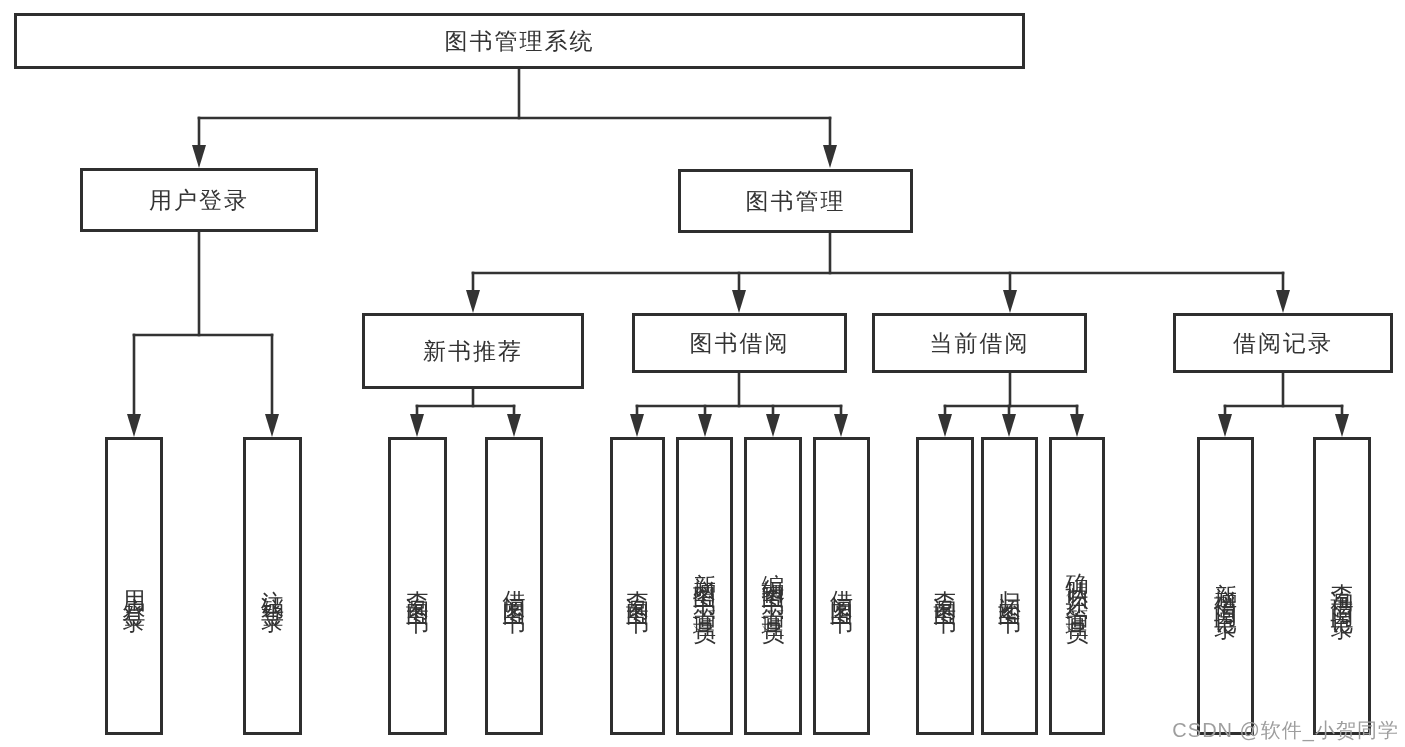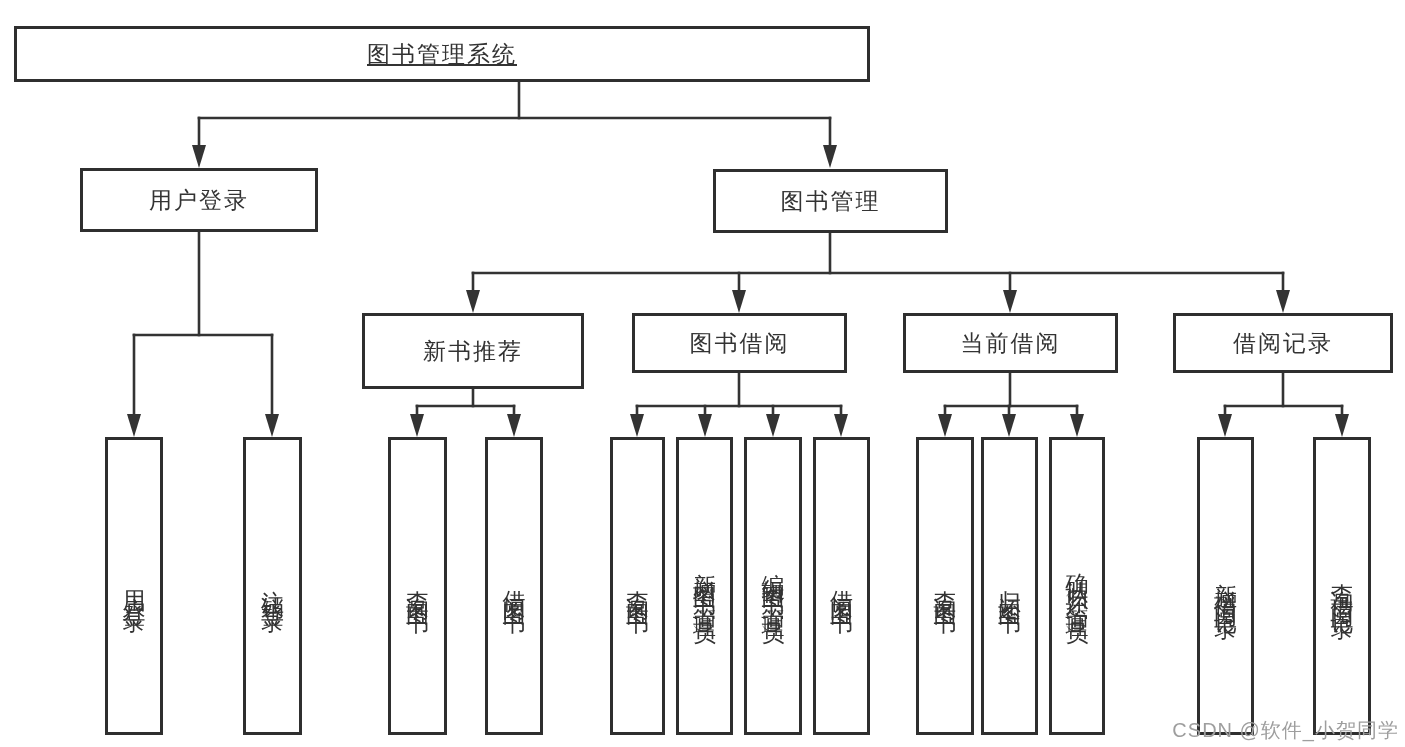--- a/index.html
+++ b/index.html
@@ -108,38 +108,38 @@
     <polygon class="ah" points="1070,414 1084,414 1077,437"></polygon>
 
     <line class="cl" x1="1283" y1="373" x2="1283" y2="406"></line>
     <line class="cl" x1="1225" y1="406" x2="1342" y2="406"></line>
     <line class="cl" x1="1225" y1="406" x2="1225" y2="420"></line>
     <polygon class="ah" points="1218,414 1232,414 1225,437"></polygon>
     <line class="cl" x1="1342" y1="406" x2="1342" y2="420"></line>
     <polygon class="ah" points="1335,414 1349,414 1342,437"></polygon>
   </svg>
 
-  <div class="box hbox" style="left:14px;top:26px;width:856px;height:56px;text-decoration:underline;">
+  <div class="box hbox" style="left:14px;top:13px;width:1011px;height:56px;">
     <span class="label">图书管理系统</span>
   </div>
 
   <div class="box hbox" style="left:80px;top:168px;width:238px;height:64px;">
     <span class="label">用户登录</span>
   </div>
-  <div class="box hbox" style="left:713px;top:169px;width:235px;height:64px;text-align:center;">
+  <div class="box hbox" style="left:678px;top:169px;width:235px;height:64px;text-align:center;">
     <span class="label">图书管理</span>
   </div>
 
   <div class="box hbox" style="left:362px;top:313px;width:222px;height:76px;">
     <span class="label">新书推荐</span>
   </div>
   <div class="box hbox" style="left:632px;top:313px;width:215px;height:60px;">
     <span class="label">图书借阅</span>
   </div>
-  <div class="box hbox" style="left:903px;top:313px;width:215px;height:60px;">
+  <div class="box hbox" style="left:872px;top:313px;width:215px;height:60px;">
     <span class="label">当前借阅</span>
   </div>
   <div class="box hbox" style="left:1173px;top:313px;width:220px;height:60px;font-family:Liberation Mono, monospace;">
     <span class="label">借阅记录</span>
   </div>
 
   <div class="box vbox" style="left:105px;top:437px;width:58px;height:298px;">
     <span class="vlabel">用户登录</span>
   </div>
   <div class="box vbox" style="left:243px;top:437px;width:59px;height:298px;">

